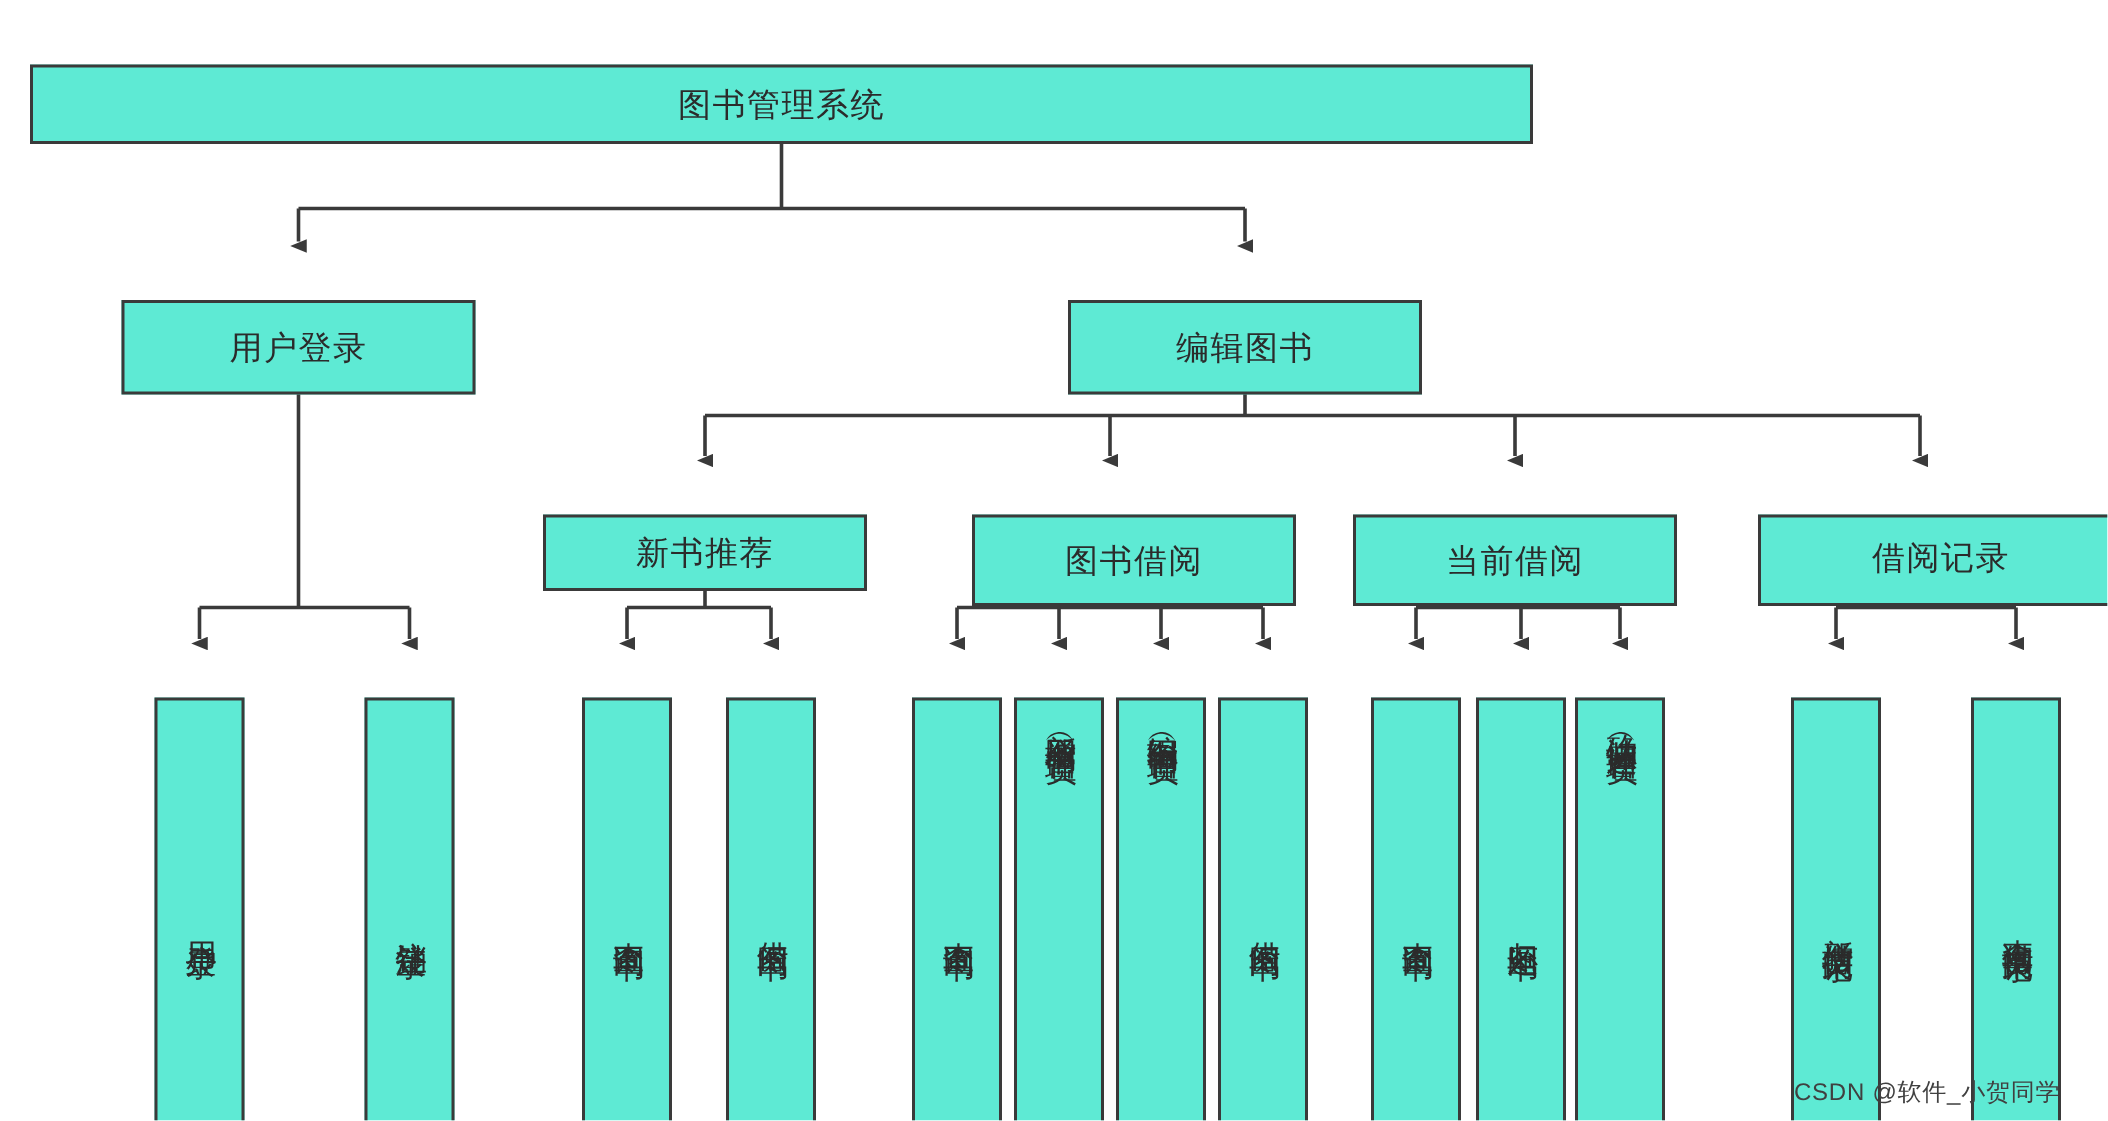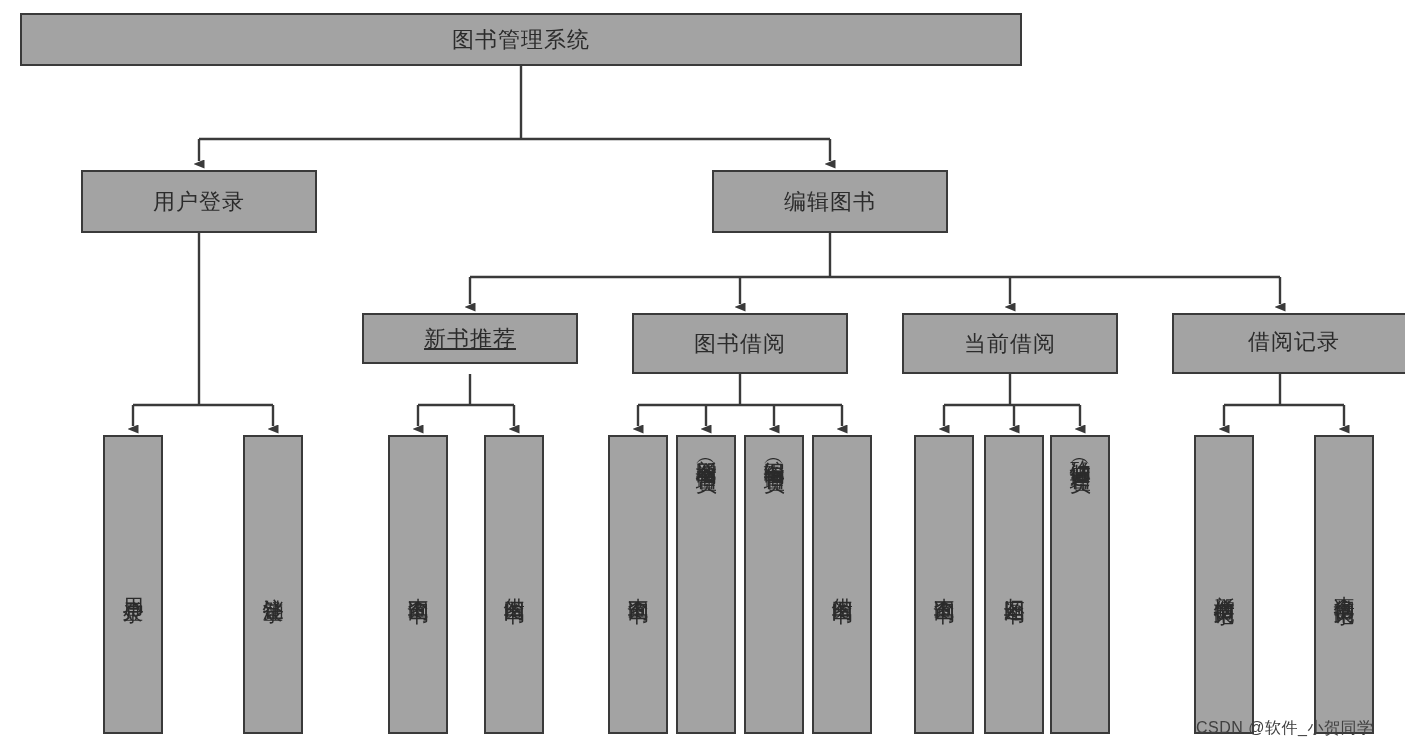--- a/index.html
+++ b/index.html
@@ -20,26 +20,27 @@
   #edges {
     position: absolute;
     left: 0;
     top: 0;
     width: 1405px;
     height: 747px;
   }
   .node {
     position: absolute;
     box-sizing: border-box;
-    background: #a3a3a3;
+    background: #5eead4;
     border: 2.2px solid #3a3a3a;
     display: flex;
     align-items: center;
     justify-content: center;
     overflow: hidden;
+    margin-top: 30px;
   }
   .node.horiz {
     font-size: 22px;
     color: #2b2b2b;
     letter-spacing: 1px;
     line-height: 1;
   }
   .node.vert {
     align-items: flex-start;
     justify-content: center;
@@ -126,24 +127,24 @@
     <span>图书管理系统</span>
   </div>
 
   <div class="node horiz" style="left:81px; top:170px; width:236px; height:63px;">
     <span>用户登录</span>
   </div>
   <div class="node horiz" style="left:712px; top:170px; width:236px; height:63px;">
     <span>编辑图书</span>
   </div>
 
-  <div class="node horiz" style="left:362px; top:313px; width:216px; height:51px;text-decoration:underline;">
+  <div class="node horiz" style="left:362px; top:313px; width:216px; height:51px;">
     <span>新书推荐</span>
   </div>
-  <div class="node horiz" style="left:632px; top:313px; width:216px; height:61px;">
+  <div class="node horiz" style="left:648px; top:313px; width:216px; height:61px;">
     <span>图书借阅</span>
   </div>
   <div class="node horiz" style="left:902px; top:313px; width:216px; height:61px;font-family:Liberation Serif, serif;">
     <span>当前借阅</span>
   </div>
   <div class="node horiz" style="left:1172px; top:313px; width:244px; height:61px;font-family:Liberation Mono, monospace;">
     <span>借阅记录</span>
   </div>
 
   <div class="node vert centered" style="left:103px; top:435px; width:60px; height:299px;">

